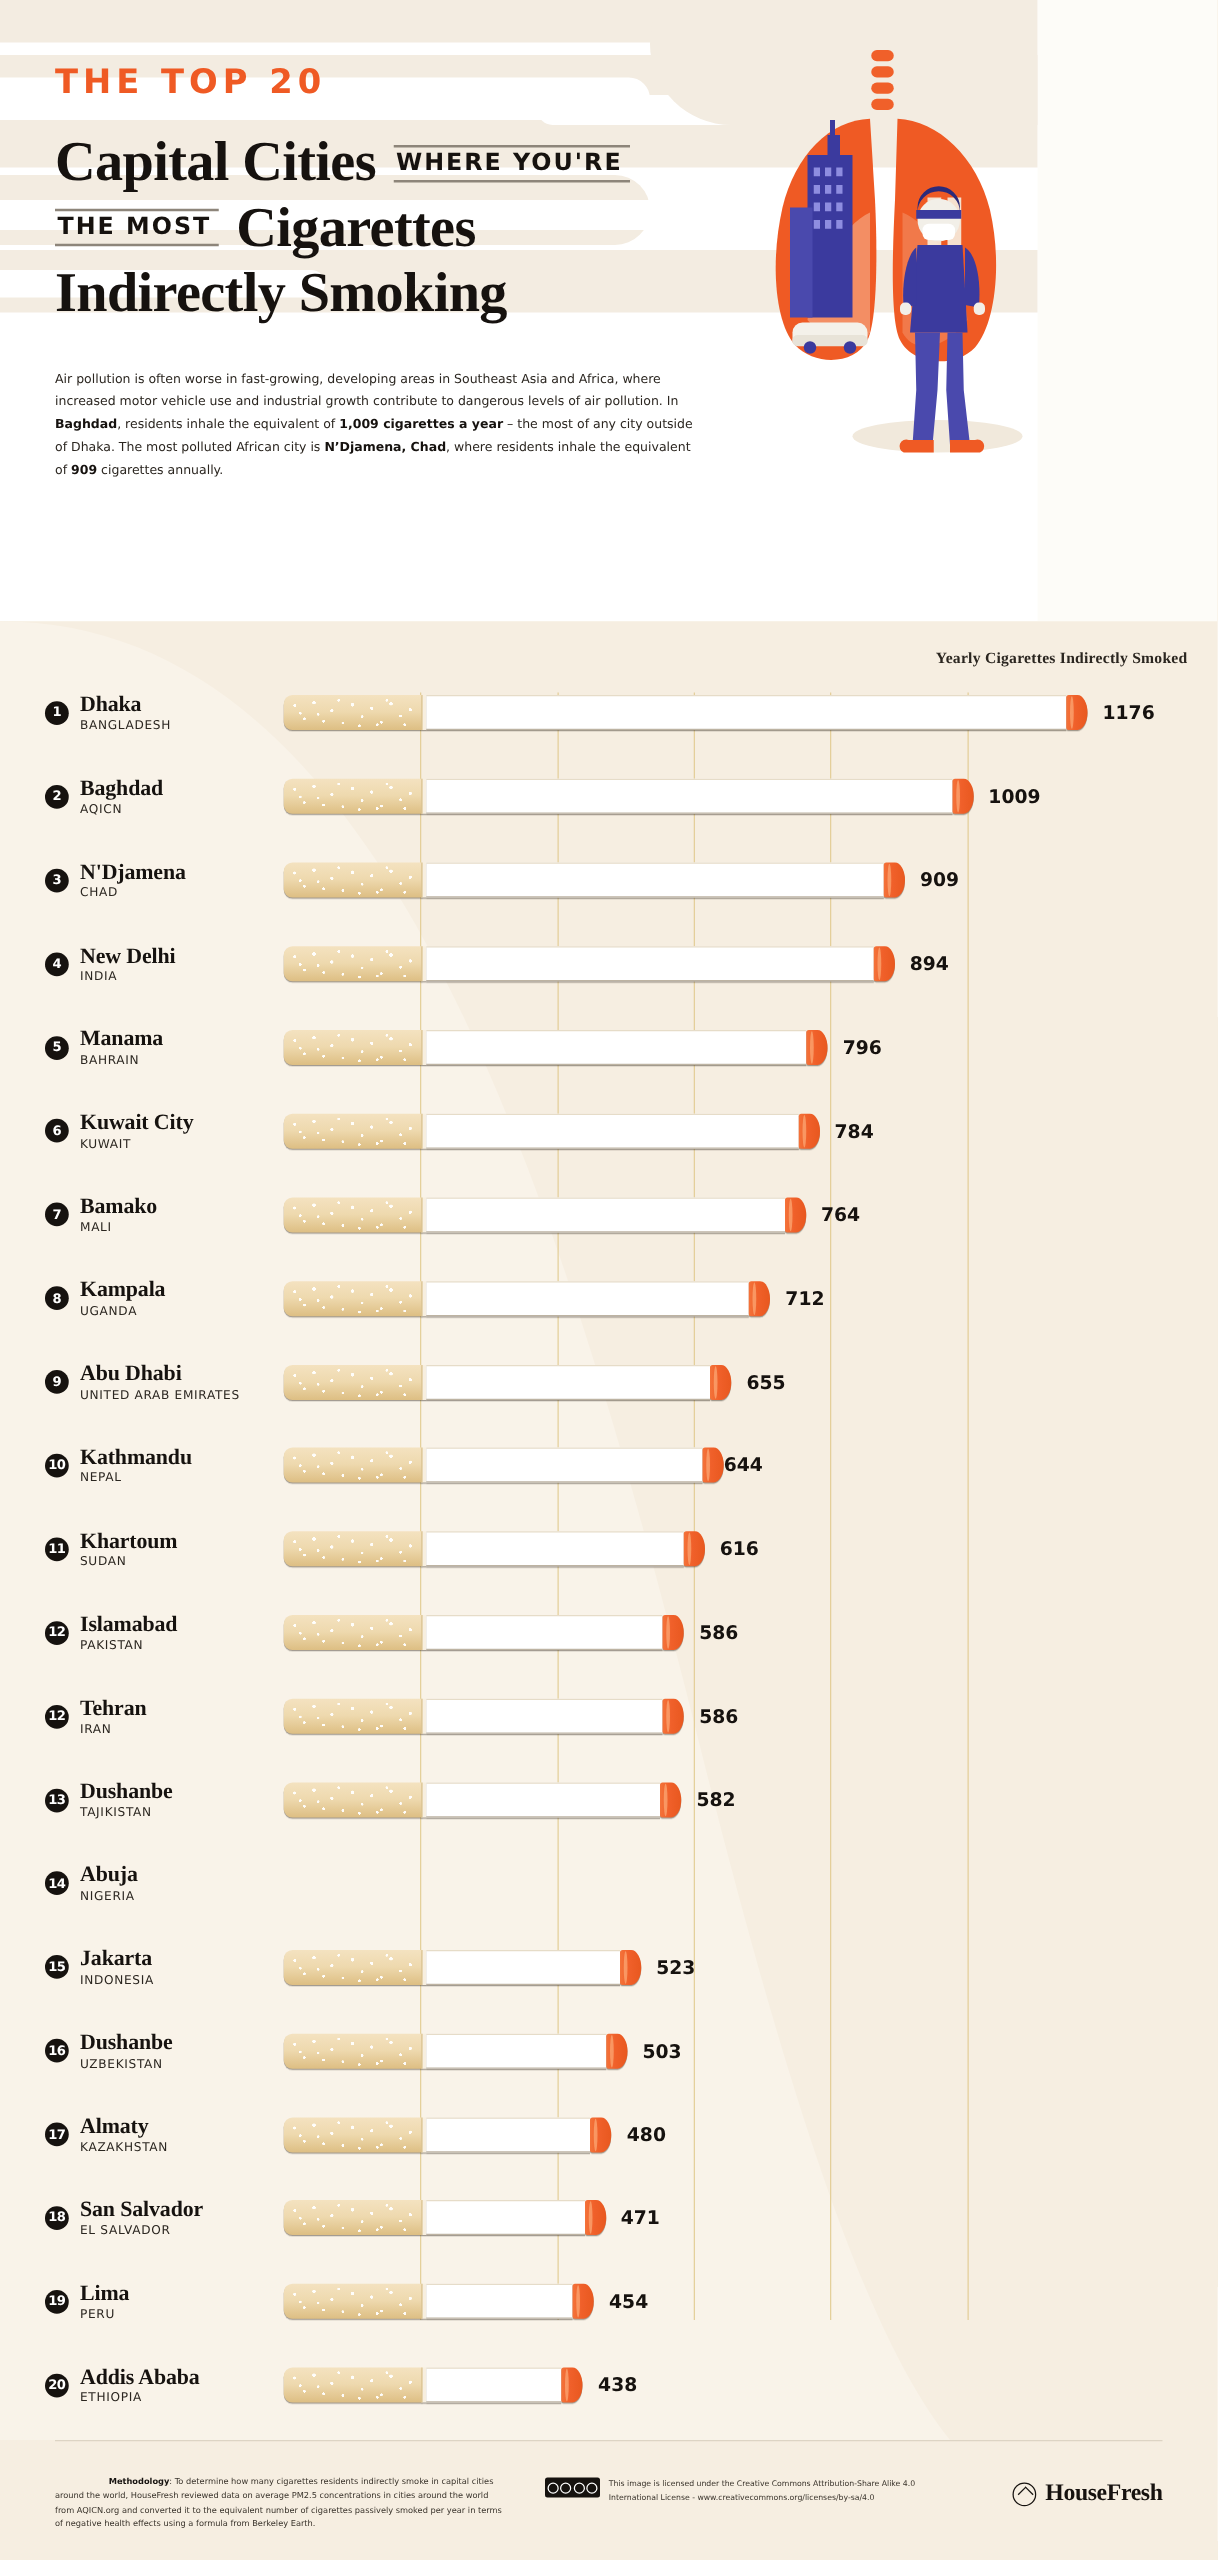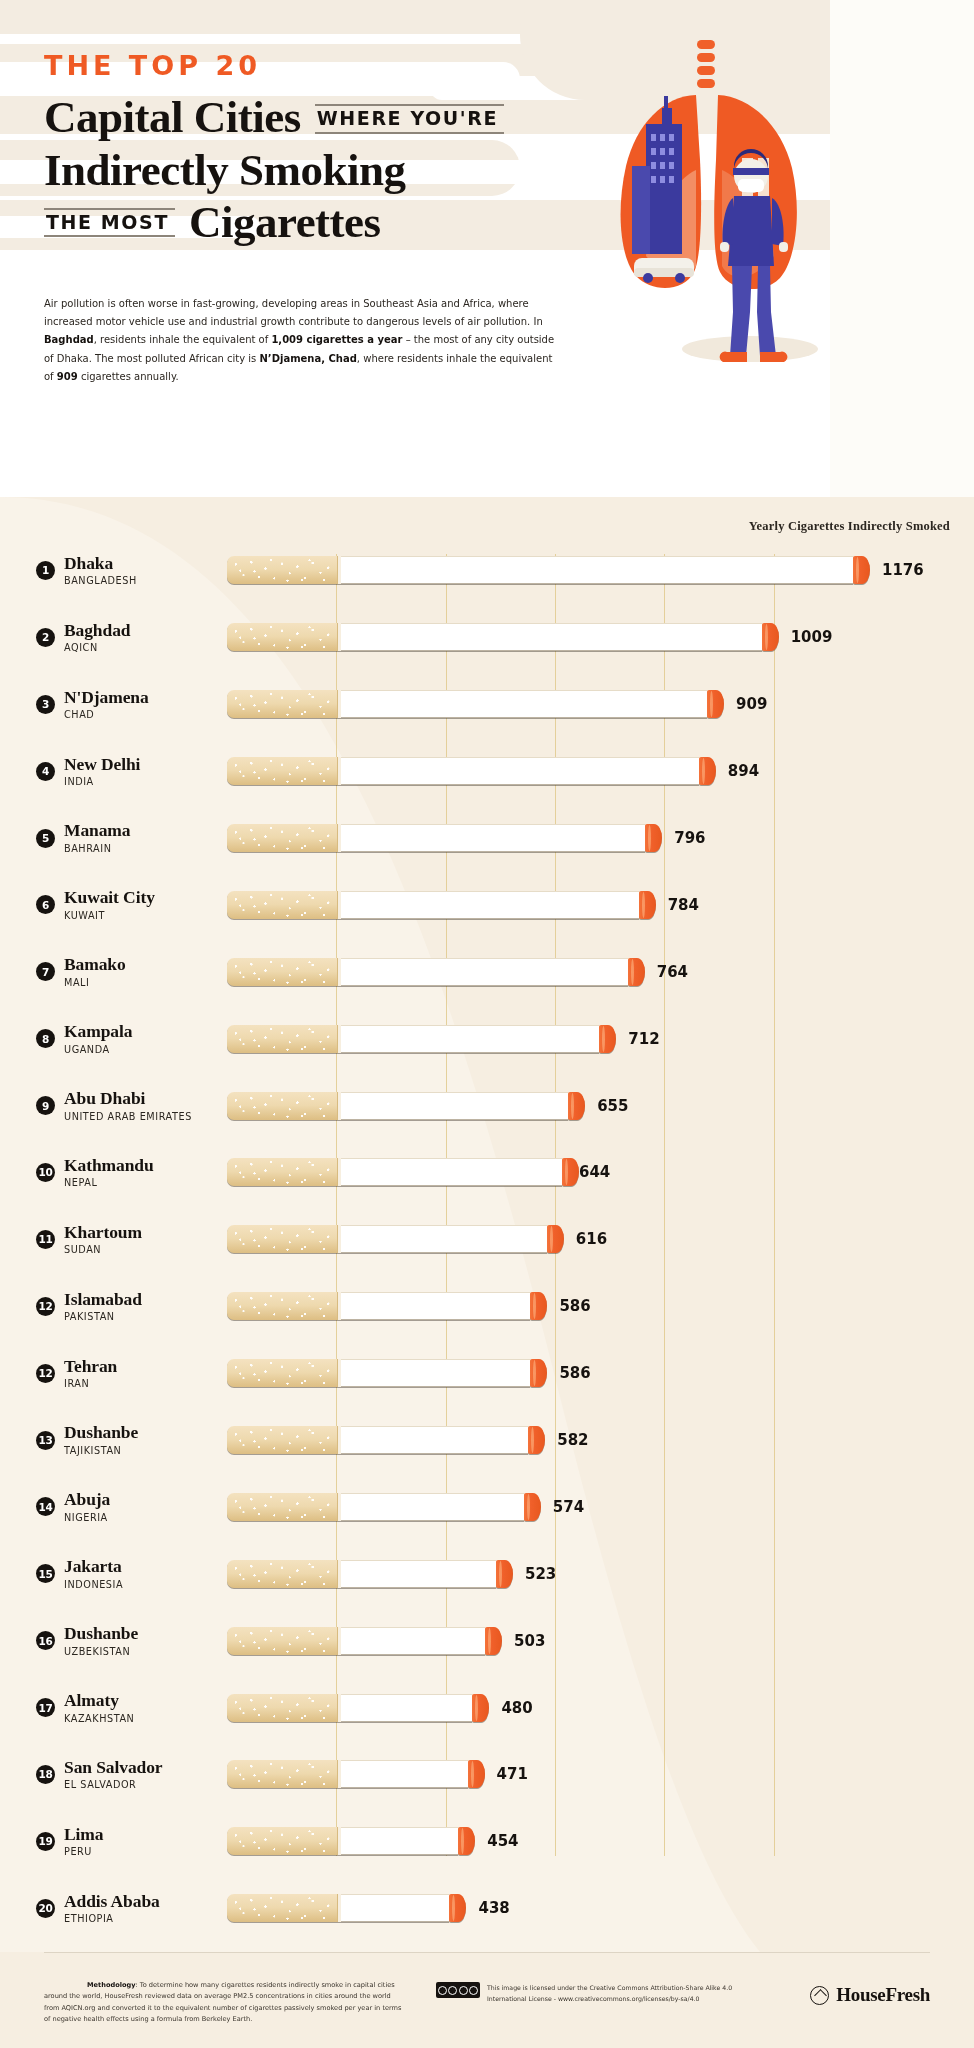--- a/index.html
+++ b/index.html
@@ -33,21 +33,21 @@
   .hdr-text { position:absolute; left:44px; top:52px; width:600px; z-index:5;}
   .kicker {
     font-family:"DejaVu Sans", sans-serif;
     color:#ef5a24;
     font-size:27px;
     font-weight:bold;
     letter-spacing:4px;
     line-height:1;
   }
   .t-line { display:flex; align-items:flex-end; gap:14px; }
-  .t-line.l1 { margin-top:14px; }
+  .t-line.l1 { margin-top:26px; }
   .t-line.l2 { margin-top:4px; }
   .t-line.l3 { margin-top:4px; align-items:center; }
   .t-big {
     font-family:"Liberation Serif", serif;
     font-weight:bold;
     font-size:45px;
     color:#16120f;
     line-height:1.08;
     letter-spacing:-0.5px;
   }
@@ -312,27 +312,27 @@
   <div class="hdr-blob" style="left:520px; top:-30px; width:520px; height:130px; border-radius:90px;"></div>
 
   <div class="hdr-text">
     <div class="kicker">THE TOP 20</div>
 
     <div class="t-line l1">
       <span class="t-big">Capital Cities</span>
       <span class="t-box">WHERE YOU'RE</span>
     </div>
 
-    <div class="t-line l2">
-      <span class="t-big">Indirectly Smoking</span>
-    </div>
-
     <div class="t-line l3">
       <span class="t-box" style="margin-bottom:0;">THE MOST</span>
       <span class="t-big">Cigarettes</span>
+    </div>
+
+    <div class="t-line l2">
+      <span class="t-big">Indirectly Smoking</span>
     </div>
   </div>
 
   <div class="hdr-para">Air pollution is often worse in fast-growing, developing areas in Southeast Asia and Africa, where increased motor vehicle use and industrial growth contribute to dangerous levels of air pollution. In <b>Baghdad</b>, residents inhale the equivalent of <b>1,009 cigarettes a year</b> – the most of any city outside of Dhaka. The most polluted African city is <b>N’Djamena, Chad</b>, where residents inhale the equivalent of <b>909</b> cigarettes annually.</div>
 
   <svg class="illus" viewBox="0 0 380 497" xmlns="http://www.w3.org/2000/svg">
 
     <g>
       <rect x="247" y="40" width="18" height="9" rx="4.5" fill="#f0602a"></rect>
       <rect x="247" y="53" width="18" height="9" rx="4.5" fill="#f0602a"></rect>
@@ -668,29 +668,20 @@
         </div>
       </div>
       <div class="row">
         <div class="row-label">
           <div class="rank">14</div>
           <div>
             <div class="city">Abuja</div>
             <div class="country">NIGERIA</div>
           </div>
         </div>
-        <div class="bar-wrap">
-          <div class="cig" style="width: 313.848px;">
-            <div class="cig-filter"></div>
-            <div class="cig-seam"></div>
-            <div class="cig-paper"></div>
-            <div class="cig-tip"></div>
-          </div>
-          <div class="bar-value" style="left: 325.848px;">574</div>
-        </div>
       </div>
       <div class="row">
         <div class="row-label">
           <div class="rank">15</div>
           <div>
             <div class="city">Jakarta</div>
             <div class="country">INDONESIA</div>
           </div>
         </div>
         <div class="bar-wrap">

